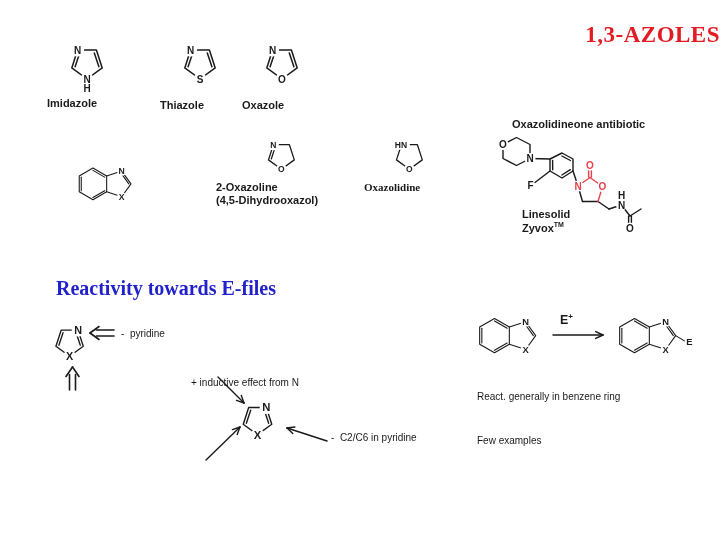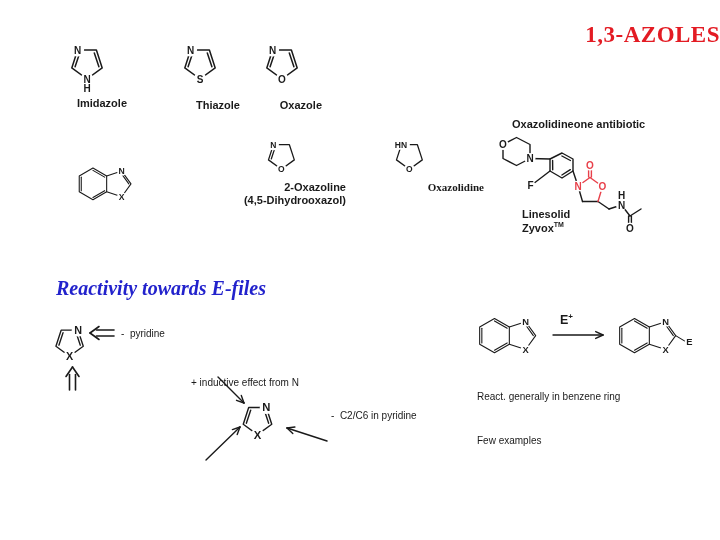--- a/index.html
+++ b/index.html
@@ -4,21 +4,21 @@
 <style>
   html,body { margin:0; padding:0; background:#ffffff; }
   .slide { position:relative; width:720px; height:540px; background:#fff;
            font-family:"Liberation Sans", sans-serif; color:var(--ink,#1a1a1a); overflow:hidden; }
   .abs { position:absolute; }
   .title { width:720px; text-align:right; font-family:"Liberation Serif", serif;
            font-weight:bold; font-size:23px; color:var(--title-red,#e31b23); letter-spacing:.5px; }
   .heading { font-family:"Liberation Serif", serif; font-weight:bold; font-size:20px;
              color:var(--heading-blue,#2222cc); }
   .struct-label { font-weight:bold; font-size:11px; color:var(--ink,#1a1a1a); }
-  .center { text-align:right; }
+  .center { text-align:left; }
   .note { font-weight:normal; font-size:10px; color:var(--ink,#1a1a1a); white-space:pre; line-height:15px; }
   .lh13 { line-height:13px; }
   .indent { padding-left:17px; }
   .xrows { font-weight:bold; font-size:11px; line-height:13.8px; white-space:pre; }
   .xprefix { display:inline-block; width:47px; }
   .sup { font-size:8px; vertical-align:super; font-weight:bold; }
   .sup-tm { font-size:7px; vertical-align:super; font-weight:bold; }
   .eplus { font-weight:bold; font-size:12.5px; }
   
   .mol line, .mol polygon, .mol polyline { fill:none; stroke:var(--ink,#1a1a1a); stroke-width:1.5; stroke-linecap:round; stroke-linejoin:round; }
@@ -165,21 +165,21 @@
     <text class="atom-red" x="100" y="61.5">N</text>
     <text class="atom-red" x="112" y="40.5">O</text>
     <text class="atom-red" x="124.5" y="62">O</text>
     <text x="143.5" y="70.5">H</text>
     <text x="143.5" y="80.5">N</text>
     <text x="152" y="103.5">O</text>
   </svg>
   <div class="abs struct-label" style="left:522px;top:208px;">Linesolid</div>
   <div class="abs struct-label" style="left:522px;top:221px;"><span>Zyvox</span><span class="sup-tm">TM</span></div>
 
-  <div class="abs heading" style="left:56px;top:277px;font-style:italic;">Reactivity towards E-files</div>
+  <div class="abs heading" style="left:56px;top:277px;">Reactivity towards E-files</div>
 
   <svg class="abs mol" style="left:48px;top:322px;" width="43.2" height="54" viewBox="0 0 48 60">
     <g>
       <polygon points="24,38 39.2,26.9 33.4,9.1 14.6,9.1 8.8,26.9"></polygon>
       <line x1="31.3" y1="11.9" x2="35.9" y2="25.8"></line>
       <line x1="12.1" y1="25.8" x2="16.7" y2="11.9"></line>
     </g>
     <circle class="mask" cx="33.4" cy="9.1" r="7"></circle>
       <circle class="mask" cx="24" cy="38" r="7"></circle>
     <text class="atom-lg" x="33.4" y="13.3">N</text>
@@ -194,21 +194,21 @@
       <line x1="12.1" y1="25.8" x2="16.7" y2="11.9"></line>
     </g>
     <circle class="mask" cx="33.4" cy="9.1" r="7"></circle>
       <circle class="mask" cx="24" cy="38" r="7"></circle>
     <text class="atom-lg" x="33.4" y="13.3">N</text>
     <text class="atom-lg" x="24" y="42.3">X</text>
   </svg>
   <div class="abs note" style="left:191px;top:345px;">
     <div>+ inductive effect from N</div>
   </div>
-  <div class="abs note" style="left:331px;top:408px;text-align:center;">-  C2/C6 in pyridine</div>
+  <div class="abs note" style="left:331px;top:430px;text-align:center;">-  C2/C6 in pyridine</div>
 
   <svg class="abs mol" style="left:475px;top:313px;" width="79.6" height="45.2" viewBox="-44 -29 102 58">
     <g class="thin">
       <polygon points="0,-11 -19.05,-22 -38.1,-11 -38.1,11 -19.05,22 0,11"></polygon>
       <polyline points="0,-11 20.9,-17.8 33.8,0 20.9,17.8 0,11"></polyline>
       <line x1="-2.8" y1="-9.4" x2="-19.05" y2="-18.8"></line>
       <line x1="-35.3" y1="-9.4" x2="-35.3" y2="9.4"></line>
       <line x1="-19.05" y1="18.8" x2="-2.8" y2="9.4"></line>
       <line x1="20" y1="-14.9" x2="30.8" y2="0"></line>
     </g>

